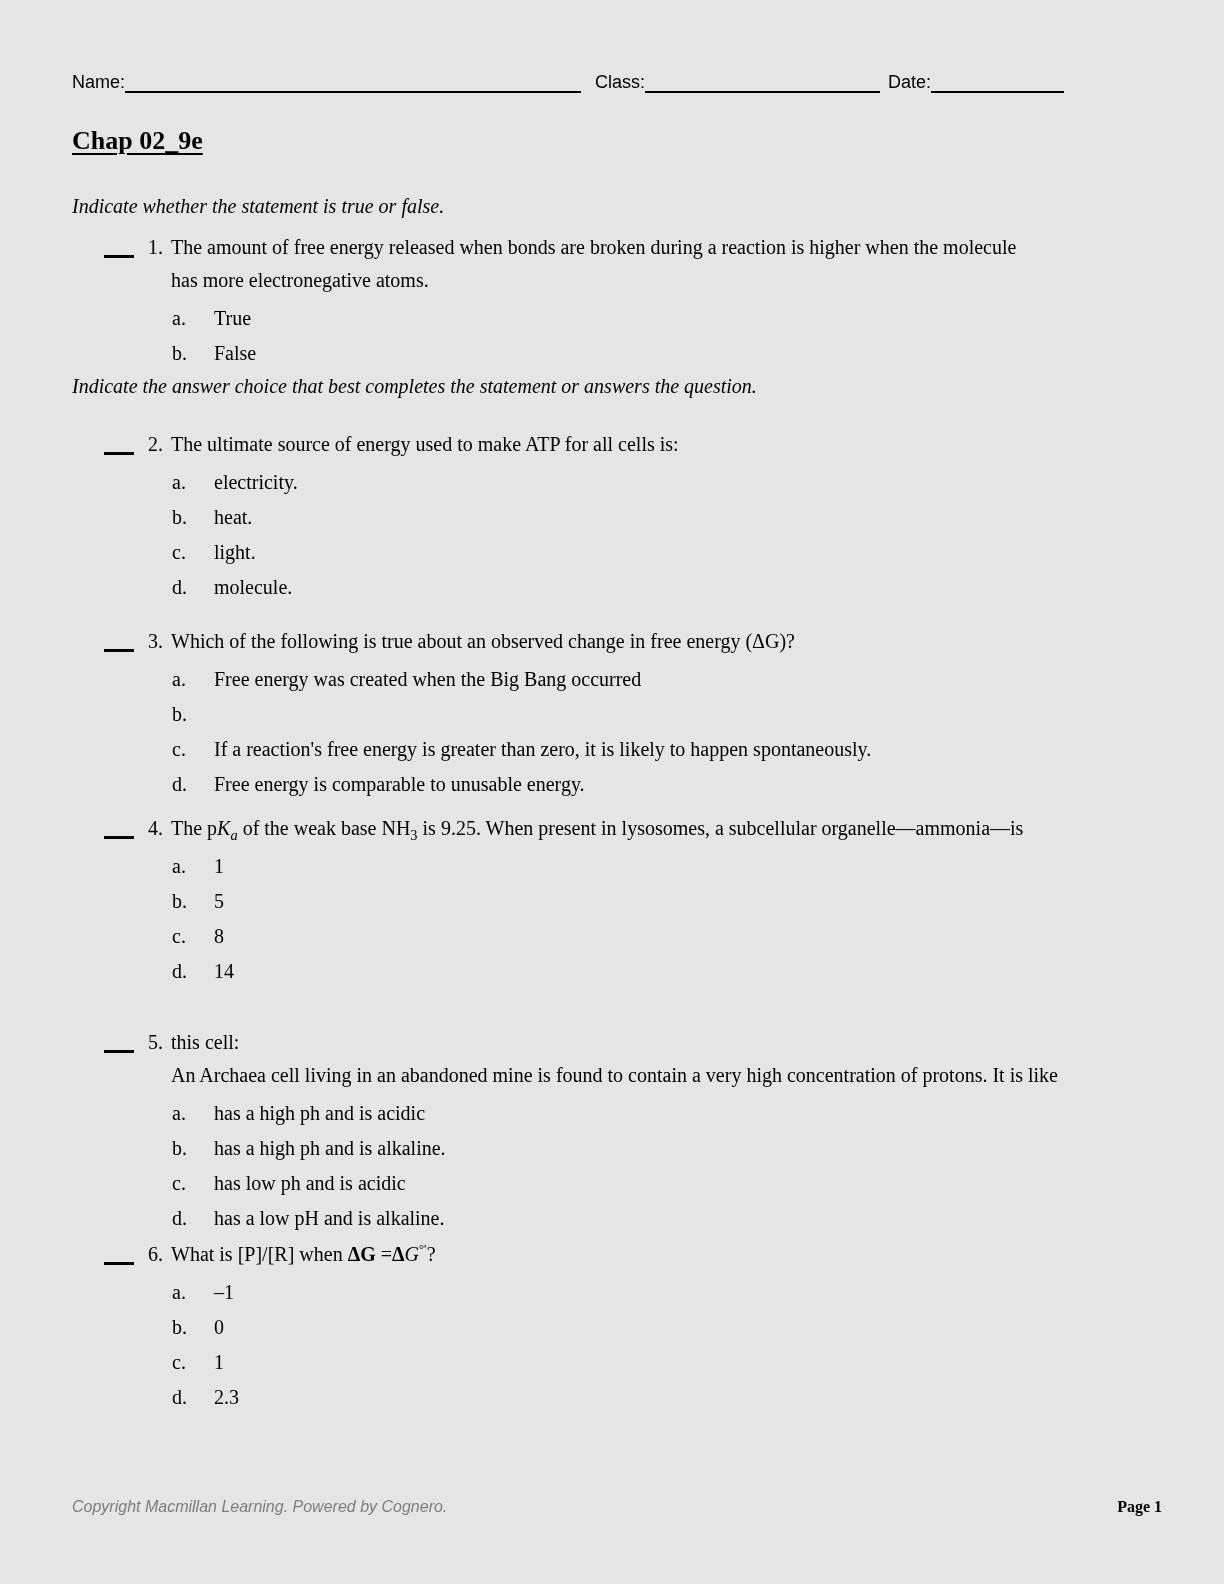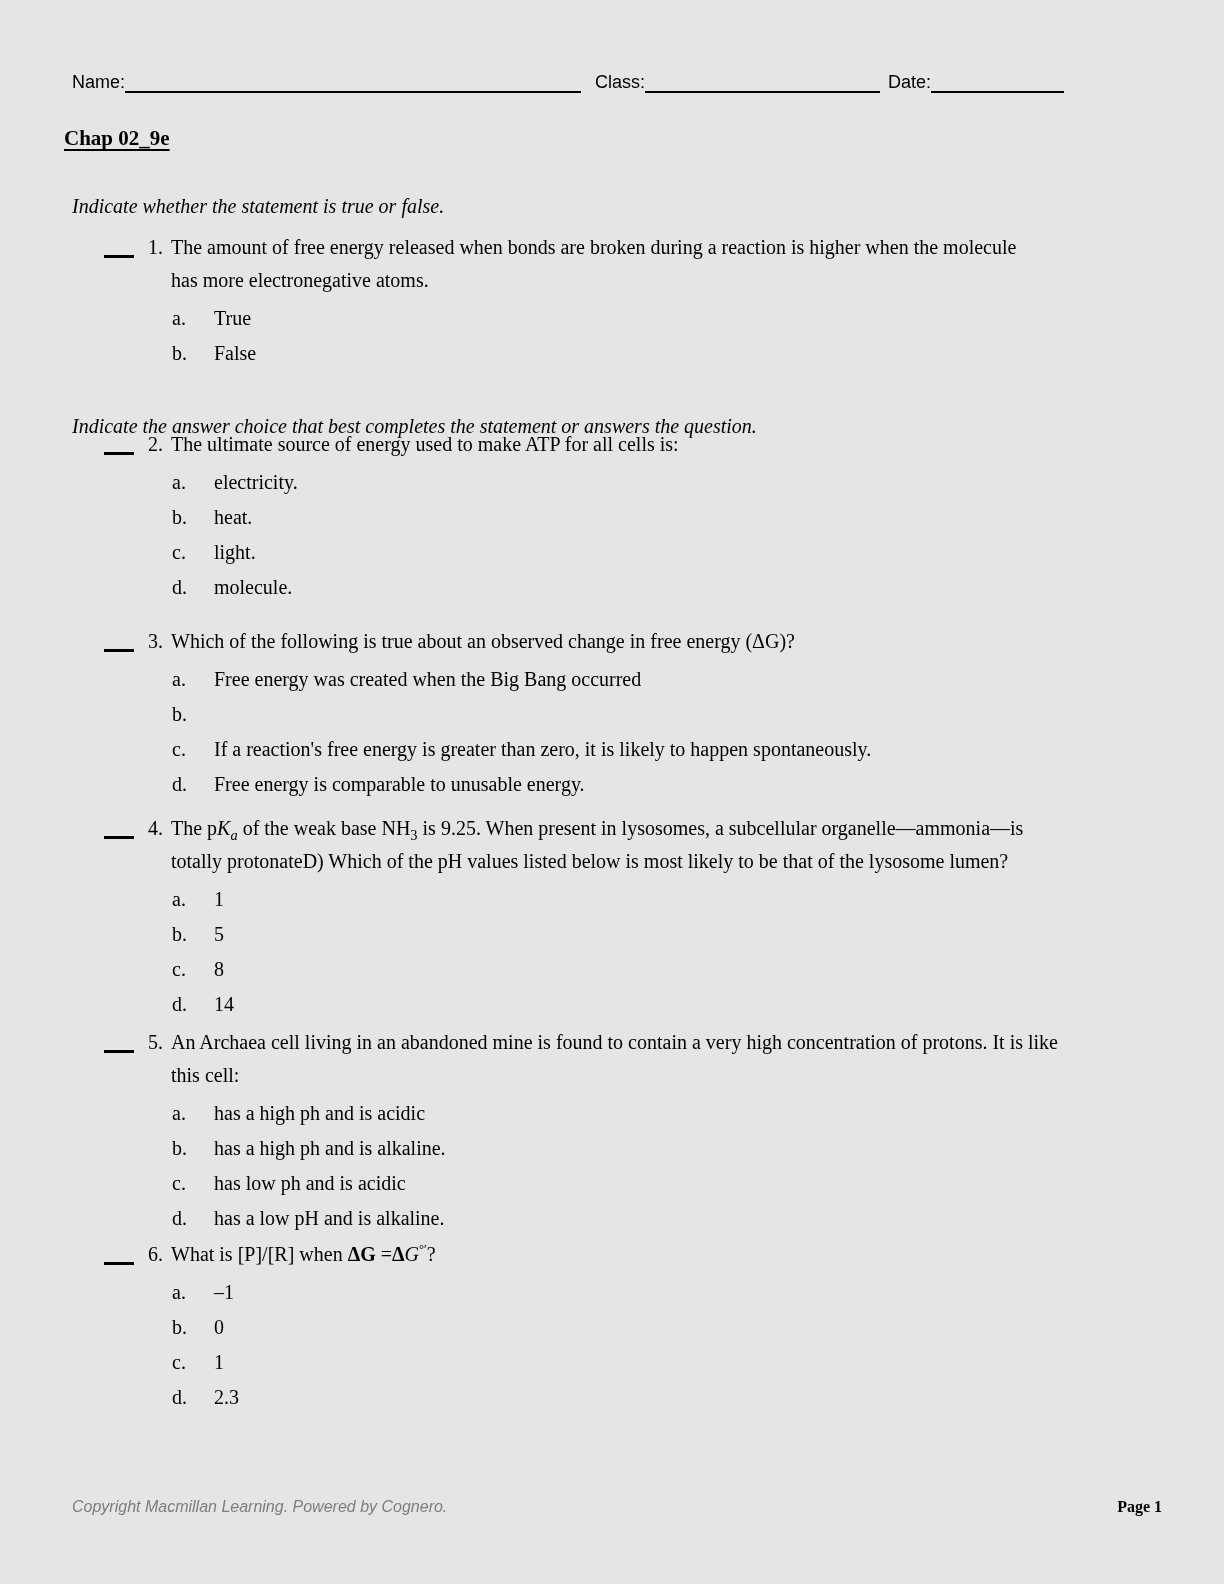--- a/index.html
+++ b/index.html
@@ -25,22 +25,22 @@
   }
   .hlabel { flex: 0 0 auto; }
   .hline  { border-bottom: 2px solid #000; height: 21px; }
   .hline-name  { flex: 1 1 auto; margin-right: 14px; }
   .hline-class { flex: 0 0 235px; margin-right: 8px; }
   .hline-date  { flex: 0 0 133px; }
 
   
   .title {
     position: absolute;
-    top: 126px; left: 64px;
-    font-size: 21px;
+    top: 126px; left: 72px;
+    font-size: 26px;
     font-weight: bold;
     text-decoration: underline;
     text-decoration-thickness: 2px;
     text-underline-offset: 4px;
   }
 
   
   .instruction {
     position: absolute;
     left: 72px;
@@ -114,21 +114,21 @@
         <span class="opt-letter">a.</span>
         <span class="opt-text">True</span>
       </div>
       <div class="option">
         <span class="opt-letter">b.</span>
         <span class="opt-text">False</span>
       </div>
     </div>
   </div>
 
-  <div class="instruction" style="top:415px">Indicate the answer choice that best completes the statement or answers the question.</div>
+  <div class="instruction" style="top:375px">Indicate the answer choice that best completes the statement or answers the question.</div>
 
   <div class="question" style="top:428px">
     <div class="qrow">
       <span class="qblank"></span>
       <span class="qnum">2.</span>
       <div class="qbody">
         <div class="qline">The ultimate source of energy used to make ATP for all cells is:</div>
       </div>
     </div>
     <div class="options">
@@ -177,21 +177,20 @@
       </div>
     </div>
   </div>
 
   <div class="question" style="top:812px">
     <div class="qrow">
       <span class="qblank"></span>
       <span class="qnum">4.</span>
       <div class="qbody">
         <div class="qline">The p<i>K<sub>a</sub></i> of the weak base NH<sub>3</sub> is 9.25. When present in lysosomes, a subcellular organelle—ammonia—is</div>
-        <div class="qline">totally protonateD) Which of the pH values listed below is most likely to be that of the lysosome lumen?</div>
       </div>
     </div>
     <div class="options">
       <div class="option">
         <span class="opt-letter">a.</span>
         <span class="opt-text">1</span>
       </div>
       <div class="option">
         <span class="opt-letter">b.</span>
         <span class="opt-text">5</span>
@@ -205,22 +204,22 @@
         <span class="opt-text">14</span>
       </div>
     </div>
   </div>
 
   <div class="question" style="top:1026px">
     <div class="qrow">
       <span class="qblank"></span>
       <span class="qnum">5.</span>
       <div class="qbody">
+        <div class="qline">this cell:</div>
         <div class="qline">An Archaea cell living in an abandoned mine is found to contain a very high concentration of protons. It is like</div>
-        <div class="qline">this cell:</div>
       </div>
     </div>
     <div class="options">
       <div class="option">
         <span class="opt-letter">a.</span>
         <span class="opt-text">has a high ph and is acidic</span>
       </div>
       <div class="option">
         <span class="opt-letter">b.</span>
         <span class="opt-text">has a high ph and is alkaline.</span>

